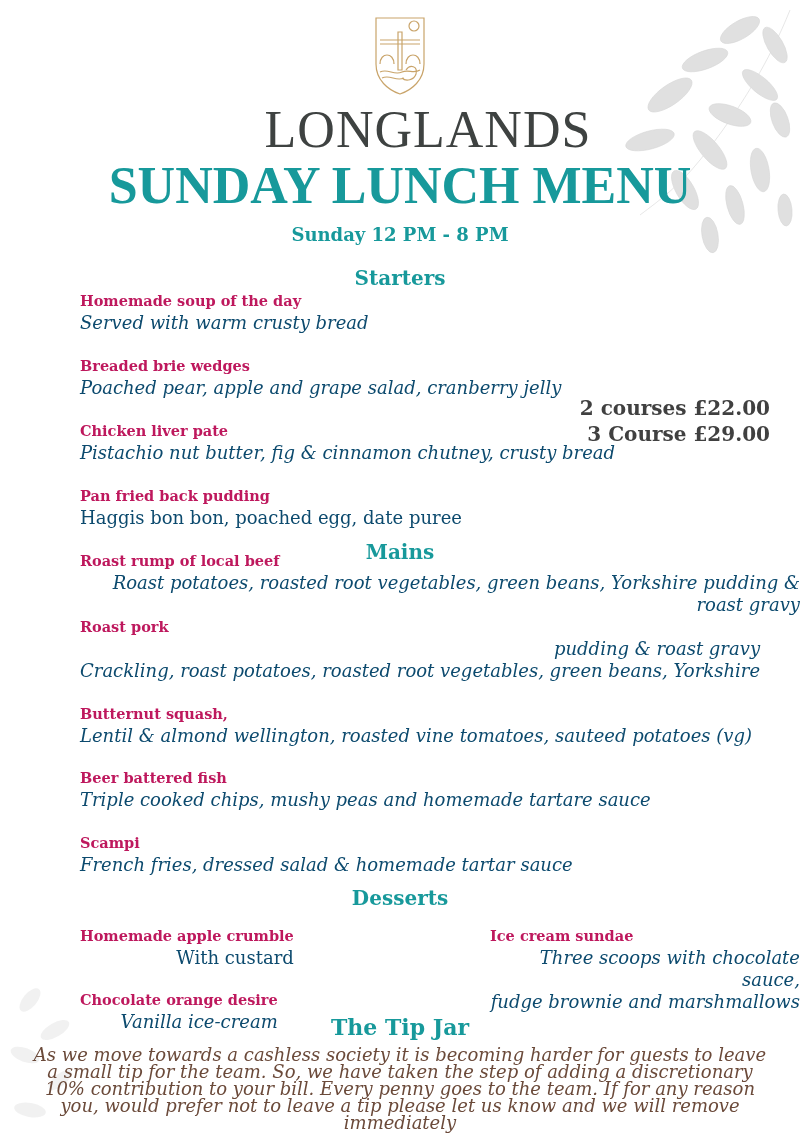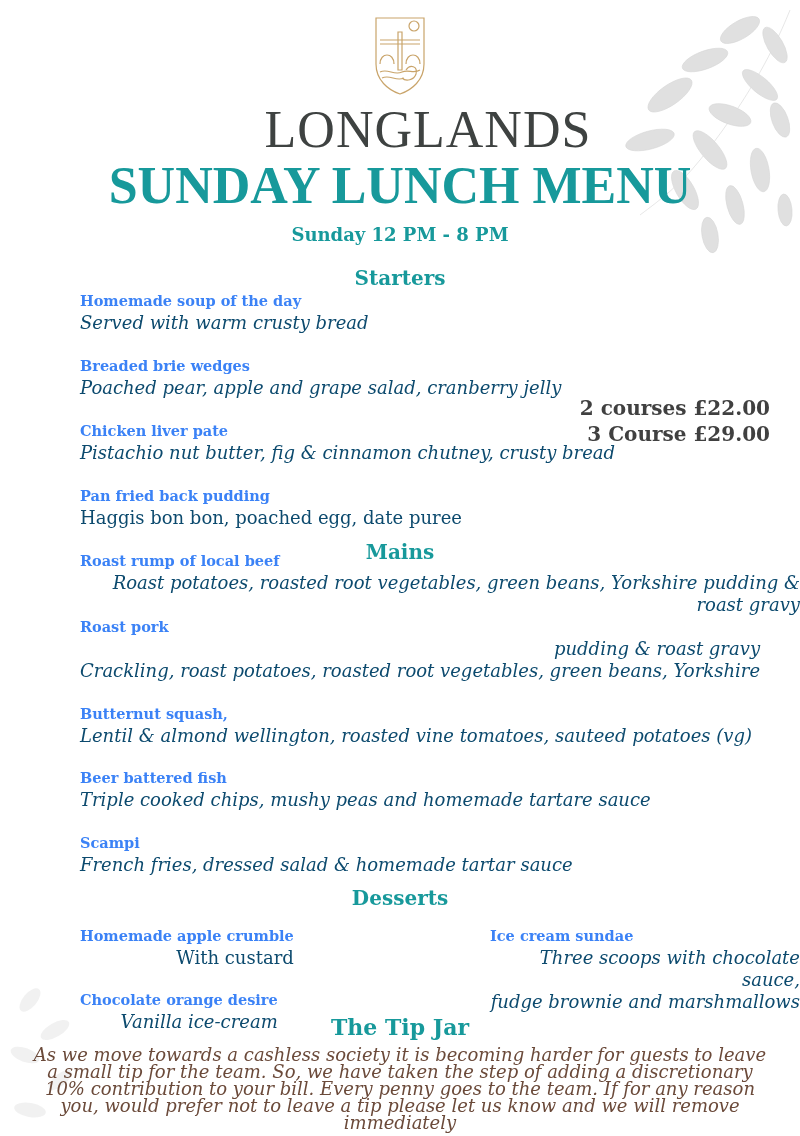--- a/index.html
+++ b/index.html
@@ -6,21 +6,21 @@
   body { width: 800px; height: 1136px; position: relative; overflow: hidden;
          font-family: "DejaVu Serif", serif; color: #6b5757; }
   .abs { position: absolute; }
   .center { left: 0; width: 800px; text-align: center; }
   .logo { left: 372px; top: 14px; width: 56px; height: 82px; }
   .brand { top: 104px; font-family: "Liberation Serif", serif; font-size: 52px; color: #3e4241; letter-spacing: 1px; line-height: 1; padding-left: 28px; }
   .title { top: 160px; font-family: "Liberation Serif", serif; font-weight: bold; font-size: 52px; color: #17999b; line-height: 1; }
   .hours { top: 224px; font-family: "DejaVu Serif", serif; font-weight: bold; font-size: 18px; color: #17999b; }
   .section { font-family: "DejaVu Serif", serif; font-weight: bold; font-size: 20px; color: #17999b; }
   .item { left: 80px; }
-  .item-name { font-weight: bold; font-size: 14.5px; line-height: 22px; color: #3b82f6; }
+  .item-name { font-weight: bold; font-size: 14.5px; line-height: 22px; color: #be185d; }
   .item-desc { font-style: italic; font-size: 18px; line-height: 22px; color: #0c4a6e; text-align: right; }
   .item-desc.upright { font-style: normal; }
   .price { left: 520px; width: 250px; text-align: right; font-weight: bold; font-size: 20px; color: #404040; line-height: 28px; }
   .tip-title { top: 1014px; font-size: 22px; font-weight: bold; color: #17999b; }
   .tip-body { top: 1046px; left: 30px; width: 740px; text-align: center; font-style: italic; font-size: 18px; line-height: 17px; color: #6b4a3a; }
   .leaves { right: 0; top: 0; width: 210px; height: 260px; opacity: 0.55; }
   .leaves-bl { left: 0; top: 960px; width: 120px; height: 176px; opacity: 0.25; }
 </style>
 </head>
 <body>

